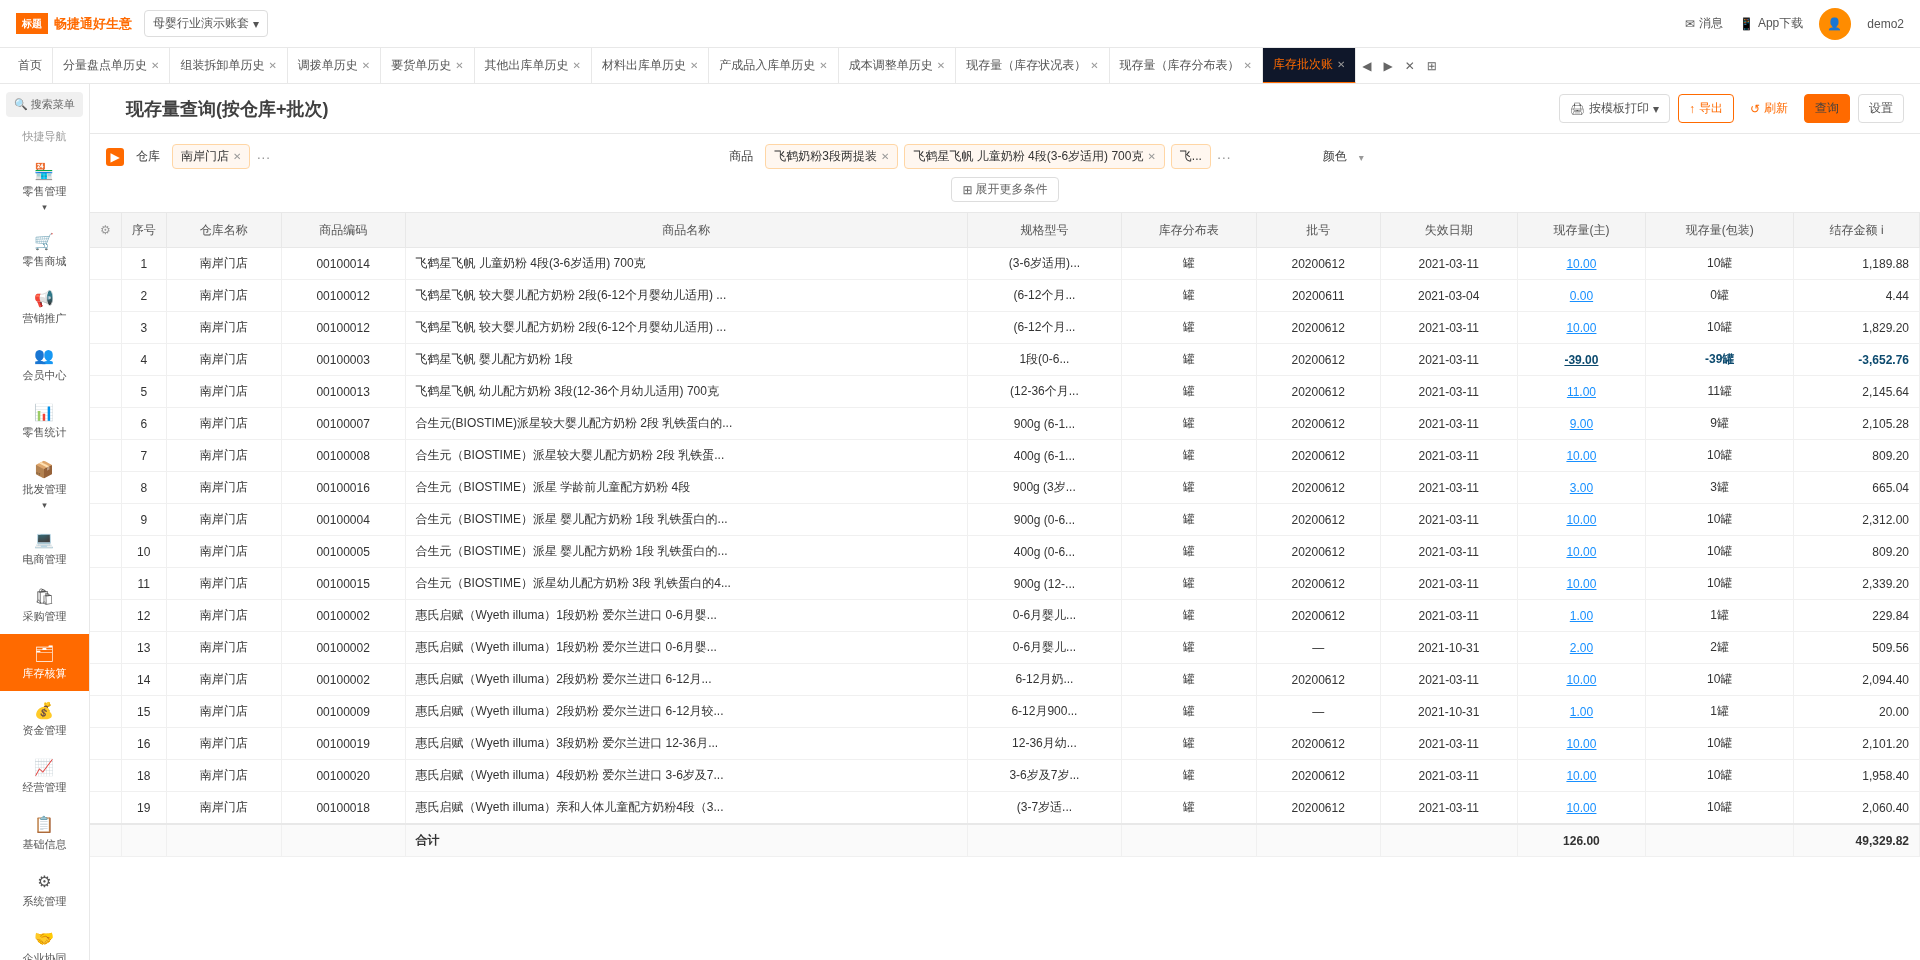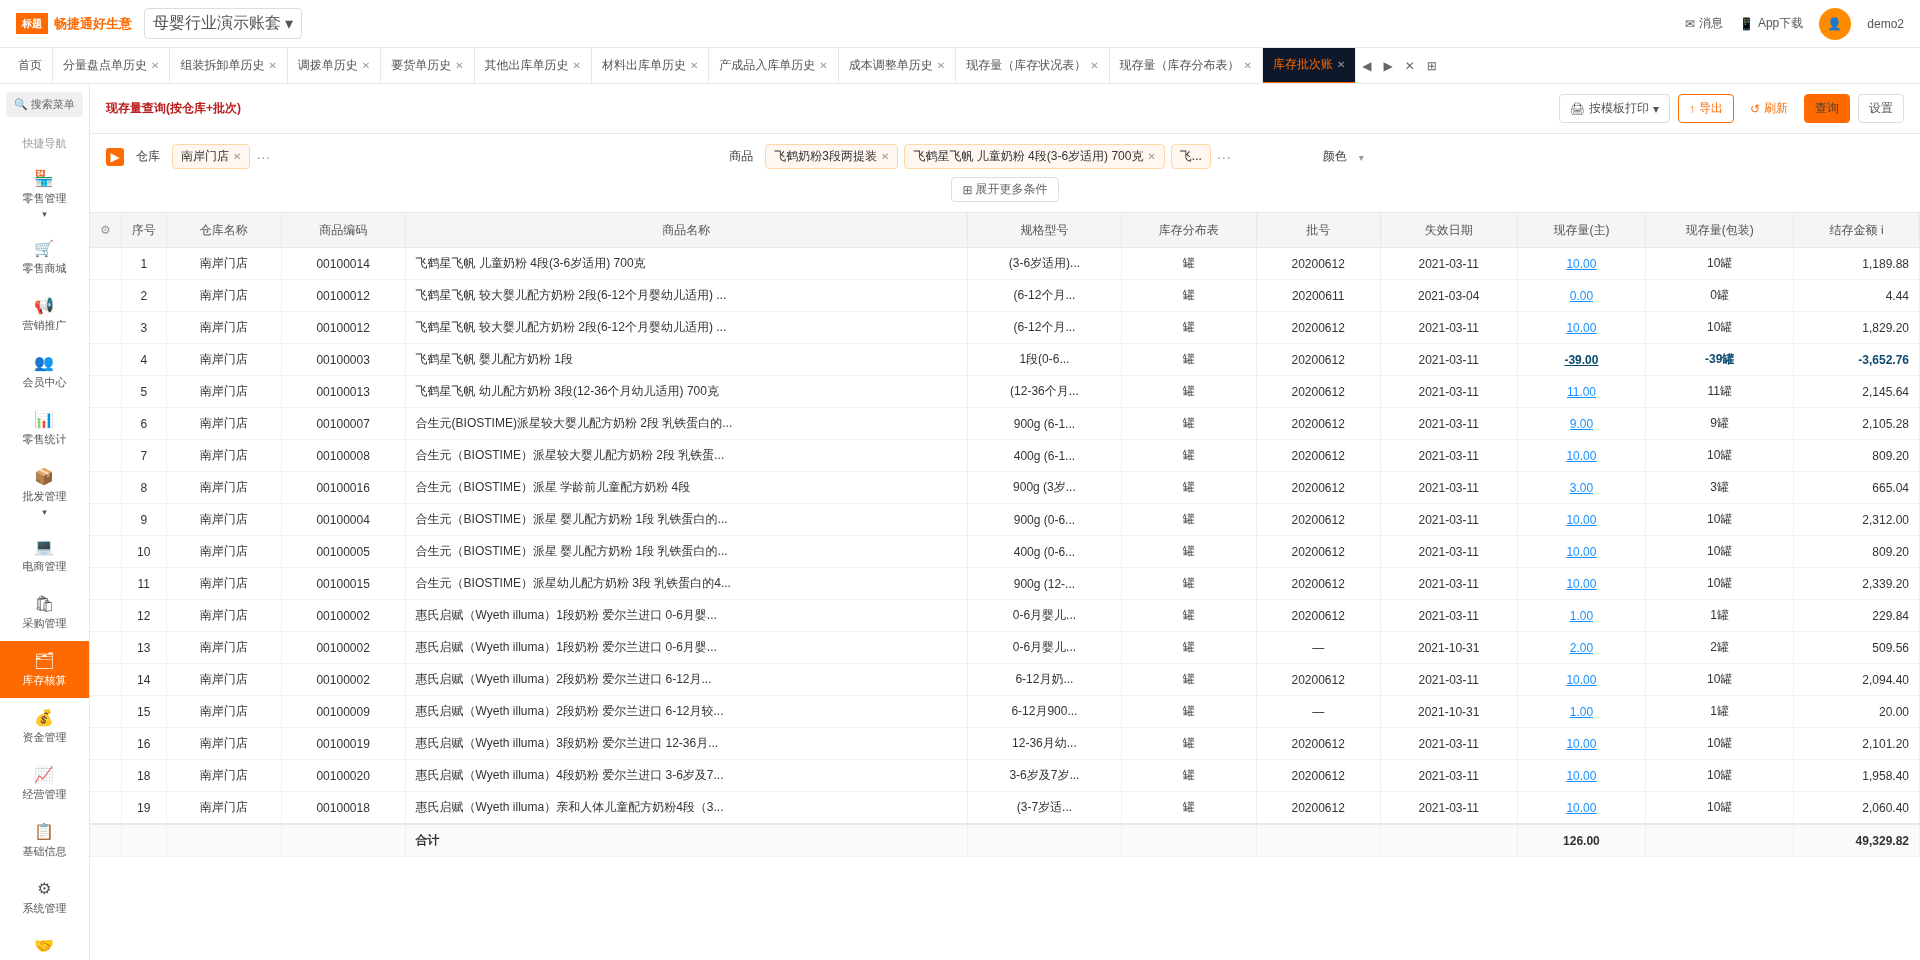--- a/index.html
+++ b/index.html
@@ -8,21 +8,21 @@
     
     .top-bar {
       display: flex; align-items: center; justify-content: space-between;
       background: #fff; height: 48px; padding: 0 16px;
       border-bottom: 1px solid #e8e8e8;
     }
     .top-bar-left { display: flex; align-items: center; gap: 12px; }
     .logo-area { display: flex; align-items: center; gap: 6px; }
     .logo-icon { width: 32px; height: 21px; background: #ff6a00; border-radius: 0; display: flex; align-items: center; justify-content: center; color: #fff; font-size: 10px; font-weight: bold; }
     .logo-text { color: #ff6a00; font-size: 13px; font-weight: bold; }
-    .company-select { display: flex; align-items: center; gap: 4px; border: 1px solid #ddd; border-radius: 4px; padding: 4px 8px; cursor: pointer; font-size: 16px; color: #555; background: #fff; }
+    .company-select { display: flex; align-items: center; gap: 4px; border: 1px solid #ddd; border-radius: 4px; padding: 4px 8px; cursor: pointer; font-size: 12px; color: #555; background: #fff; }
     .top-bar-right { display: flex; align-items: center; gap: 16px; }
     .top-bar-btn { display: flex; align-items: center; gap: 4px; color: #555; cursor: pointer; font-size: 12px; }
     .user-avatar { width: 32px; height: 32px; border-radius: 50%; background: #ff8c00; display: flex; align-items: center; justify-content: center; color: #fff; font-size: 12px; }
 
     
     .tab-bar {
       display: flex; align-items: center; background: #fff;
       border-bottom: 1px solid #e8e8e8; height: 36px;
       padding: 0 8px; overflow: hidden;
     }
@@ -37,40 +37,40 @@
     .tab-close { color: #999; font-size: 10px; cursor: pointer; }
     .tab-nav-btn { padding: 0 6px; cursor: pointer; color: #666; }
 
     
     .main-layout { display: flex; height: calc(960px - 48px - 36px); }
 
     
     .sidebar { width: 90px; background: #fff; border-right: 1px solid #e8e8e8; display: flex; flex-direction: column; flex-shrink: 0; }
     .sidebar-search { padding: 8px 6px; }
     .sidebar-search-btn { width: 100%; background: #f0f0f0; border: none; border-radius: 4px; padding: 5px; cursor: pointer; font-size: 11px; color: #666; display: flex; align-items: center; justify-content: center; gap: 3px; }
-    .sidebar-quick { padding: 4px 6px 8px; font-size: 11px; color: #999; text-align: center; cursor: pointer; margin-top: 7px; }
+    .sidebar-quick { padding: 4px 6px 8px; font-size: 11px; color: #999; text-align: center; cursor: pointer; }
     .sidebar-menu { flex: 1; overflow-y: auto; }
     .sidebar-item {
       display: flex; align-items: center; justify-content: center;
       flex-direction: column; padding: 10px 4px; cursor: pointer;
       font-size: 11px; color: #555; gap: 3px;
     }
     .sidebar-item.active { background: #ff6a00; color: #fff; }
     .sidebar-item .s-icon { font-size: 16px; }
     .sidebar-item .s-arrow { font-size: 9px; }
 
     
     .content-area { flex: 1; overflow: hidden; display: flex; flex-direction: column; }
 
     
     .page-header {
       display: flex; align-items: center; justify-content: space-between;
       padding: 10px 16px; background: #fff; border-bottom: 1px solid #e8e8e8;
     }
-    .page-title { font-size: 12px; font-weight: bold; color: #b91c1c; }
+    .page-title { font-size: 18px; font-weight: bold; color: #404040; margin-left: 20px; }
     .page-actions { display: flex; align-items: center; gap: 8px; }
     .action-btn {
       display: flex; align-items: center; gap: 4px; padding: 5px 10px;
       border: 1px solid #ddd; border-radius: 4px; background: #fff;
       cursor: pointer; font-size: 12px; color: #555;
     }
     .action-btn.primary { background: #ff6a00; color: #404040; border-color: #ff6a00; }
     .action-btn.outline { background: #fff; color: #ff6a00; border-color: #ff6a00; }
     .refresh-btn { display: flex; align-items: center; gap: 4px; padding: 5px 8px; cursor: pointer; font-size: 12px; color: #ff6a00; }
 

